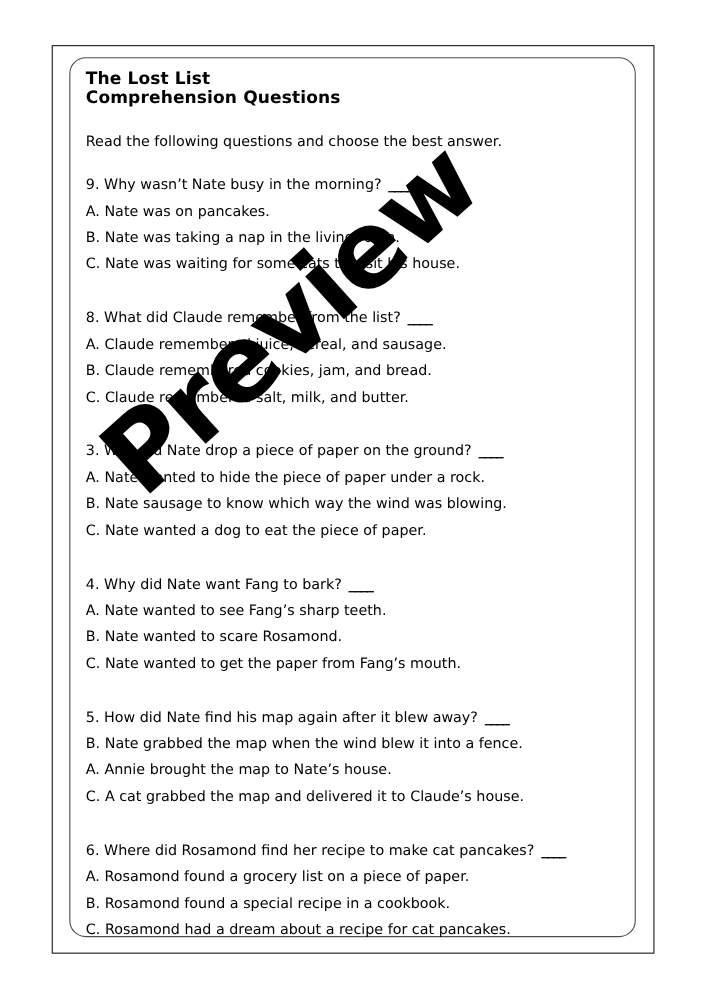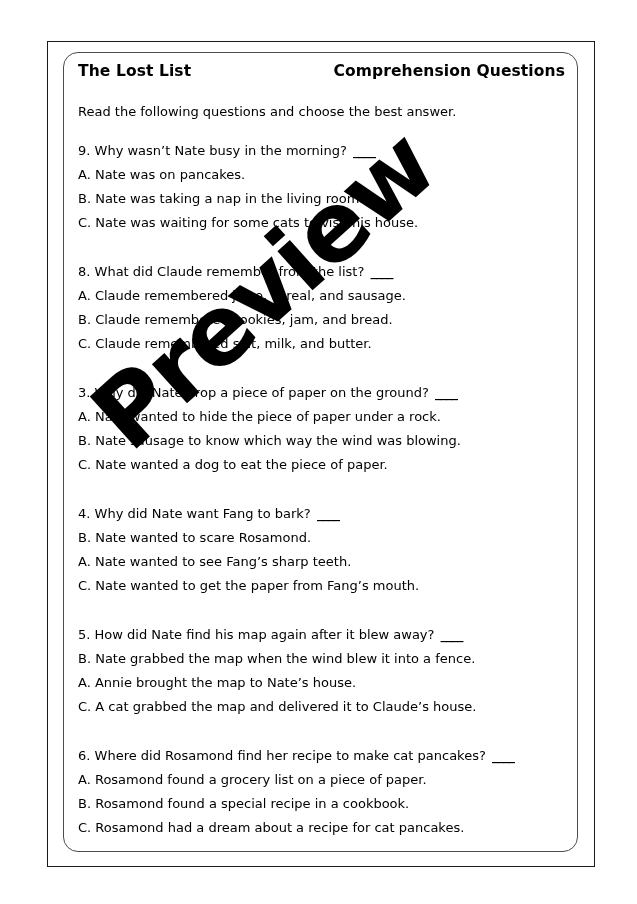--- a/index.html
+++ b/index.html
@@ -47,20 +47,21 @@
     top: 52px;
     width: 487px;
     height: 800px;
   }
 
   #worksheet-header {
     display: flex;
     justify-content: space-between;
     align-items: baseline;
     padding-top: 10px;
+    flex-direction: column;
   }
   #worksheet-header .hdr {
     font-size: 15.5px;
     font-weight: bold;
     letter-spacing: 0.1px;
     white-space: nowrap;
   }
 
   #instructions {
     margin-top: 24px;
@@ -141,22 +142,22 @@
         <div class="answer-option">C. Claude remembered salt, milk, and butter.</div>
       </div>
       <div class="question-block">
         <div class="question-prompt"><span>3. Why did Nate drop a piece of paper on the ground?</span> <span class="blank-line">____</span></div>
         <div class="answer-option">A. Nate wanted to hide the piece of paper under a rock.</div>
         <div class="answer-option">B. Nate sausage to know which way the wind was blowing.</div>
         <div class="answer-option">C. Nate wanted a dog to eat the piece of paper.</div>
       </div>
       <div class="question-block">
         <div class="question-prompt"><span>4. Why did Nate want Fang to bark?</span> <span class="blank-line">____</span></div>
+        <div class="answer-option">A. Nate wanted to see Fang’s sharp teeth.</div>
         <div class="answer-option">B. Nate wanted to scare Rosamond.</div>
-        <div class="answer-option">A. Nate wanted to see Fang’s sharp teeth.</div>
         <div class="answer-option">C. Nate wanted to get the paper from Fang’s mouth.</div>
       </div>
       <div class="question-block">
         <div class="question-prompt"><span>5. How did Nate find his map again after it blew away?</span> <span class="blank-line">____</span></div>
         <div class="answer-option">B. Nate grabbed the map when the wind blew it into a fence.</div>
         <div class="answer-option">A. Annie brought the map to Nate’s house.</div>
         <div class="answer-option">C. A cat grabbed the map and delivered it to Claude’s house.</div>
       </div>
       <div class="question-block">
         <div class="question-prompt"><span>6. Where did Rosamond find her recipe to make cat pancakes?</span> <span class="blank-line">____</span></div>

